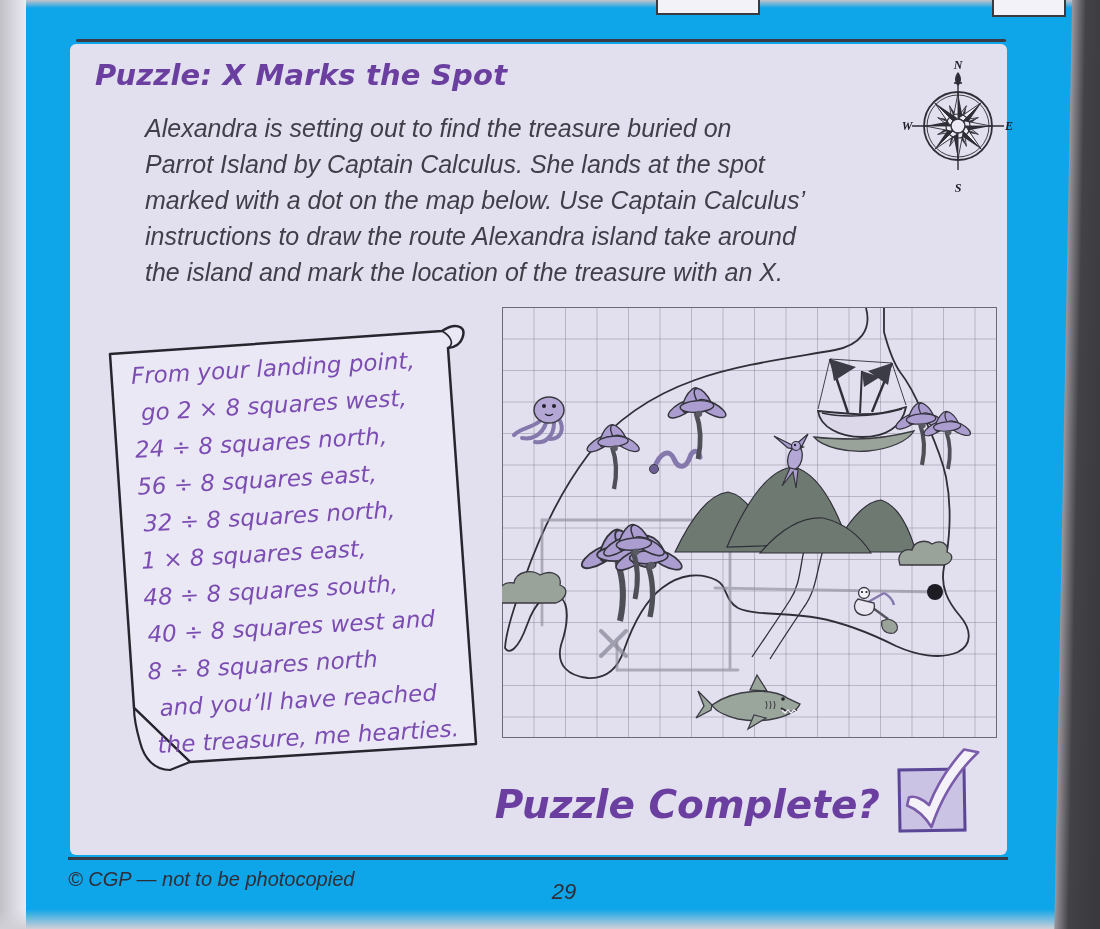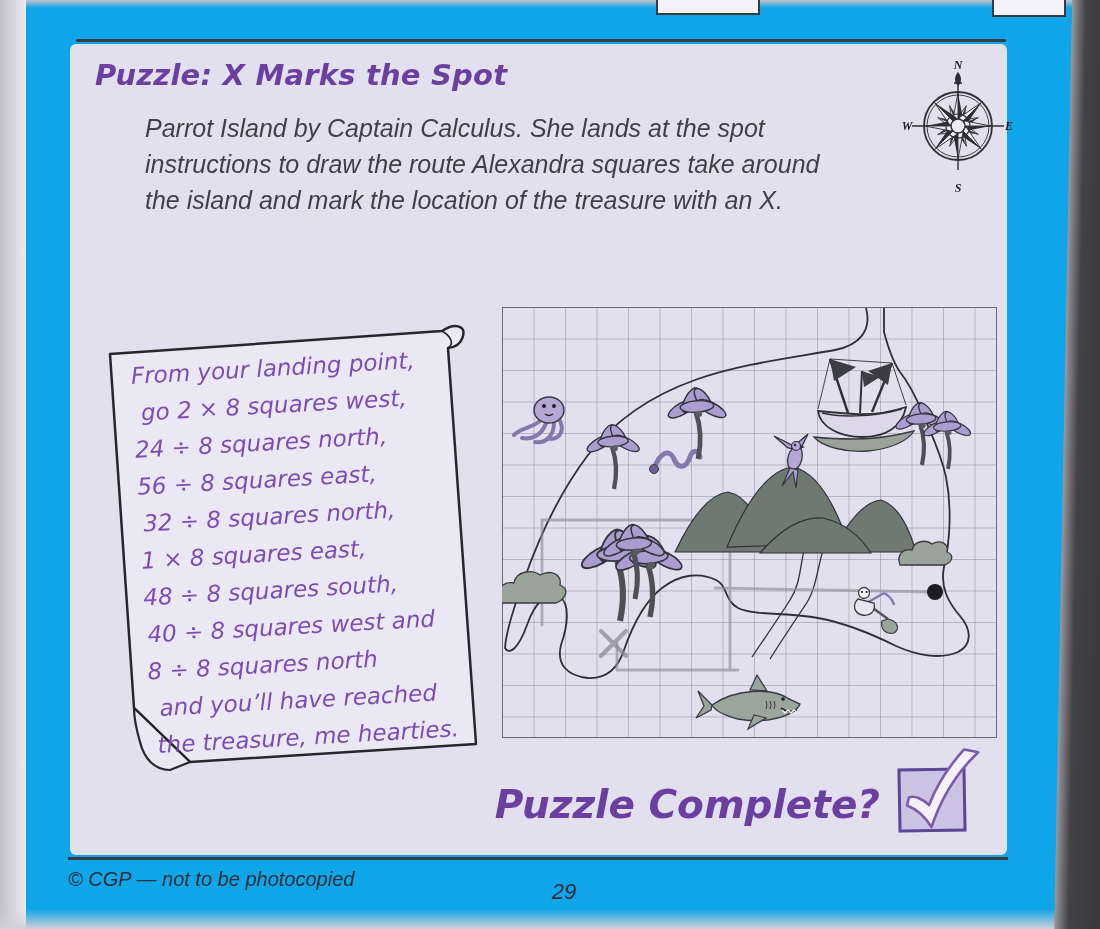--- a/index.html
+++ b/index.html
@@ -64,22 +64,24 @@
   <div class="edge-top"></div>
   <div class="top-box b1"></div>
   <div class="top-box b2"></div>
   <div class="top-rule"></div>
 
   <div class="panel">
 
     <div class="title">Puzzle: X Marks the Spot</div>
 
     <div class="intro">
+      <div>Alexandra is setting out to find the treasure buried on</div>
       <div>Parrot Island by Captain Calculus.  She lands at the spot</div>
-      <div>instructions to draw the route Alexandra squares take around</div>
+      <div>marked with a dot on the map below.  Use Captain Calculus’</div>
+      <div>instructions to draw the route Alexandra island take around</div>
       <div>the island and mark the location of the treasure with an X.</div>
     </div>
 
     <svg class="compass" viewBox="0 0 120 145">
       <defs>
         <g id="lspoke">
           <path d="M0,-33 L5,-7 L0,0 Z" fill="#2e2e36"></path>
           <path d="M0,-33 L-5,-7 L0,0 Z" fill="#ece9f4" stroke="#2e2e36" stroke-width="0.9"></path>
         </g>
         <g id="sspoke">

